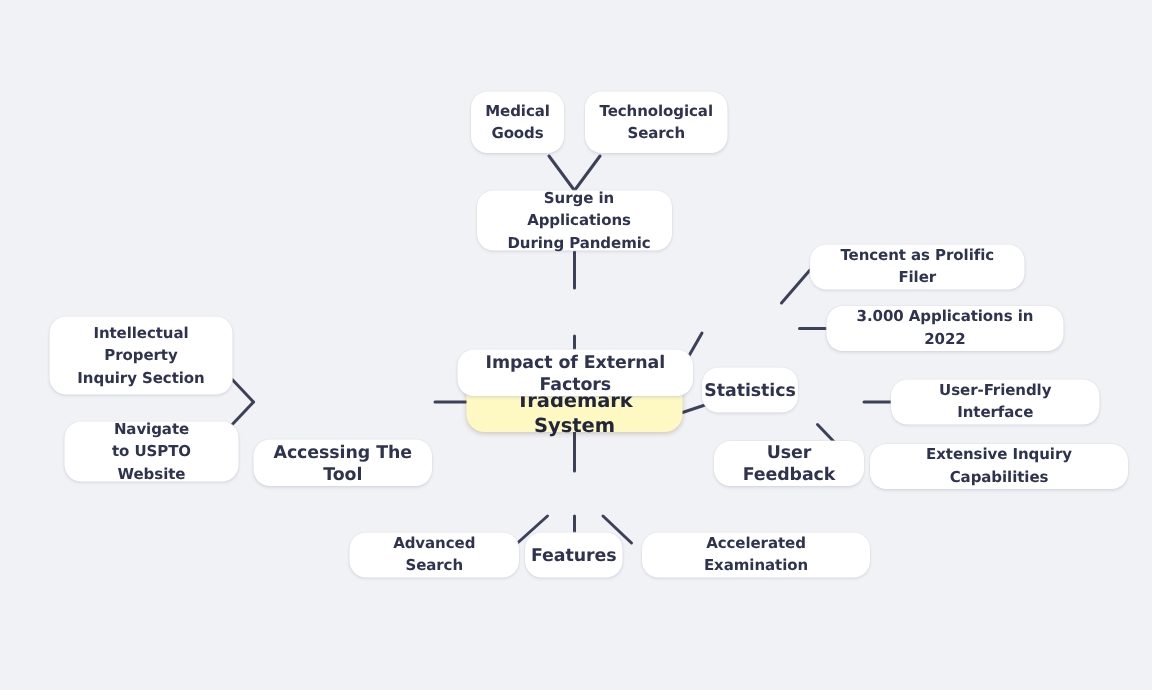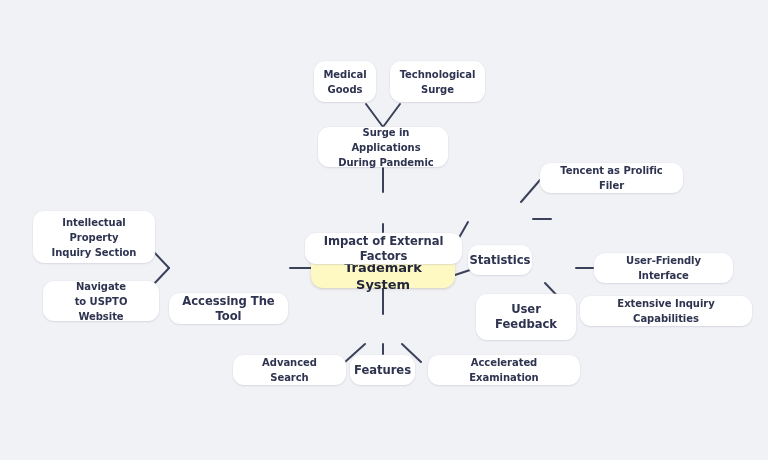--- a/index.html
+++ b/index.html
@@ -86,22 +86,23 @@
     <div class="node" style="left: 33px; top: 211px; width: 122px; height: 52px;">Intellectual Property
 Inquiry Section</div>
     <div class="node" style="left: 43px; top: 281px; width: 116px; height: 40px;">Navigate
 to USPTO Website</div>
     <div class="node tier1" style="left: 305px; top: 192px; width: 157px; height: 31px;">Impact of External Factors</div>
     <div class="node" style="left: 318px; top: 127px; width: 130px; height: 40px; padding-left: 16px;">Surge in Applications
 During Pandemic</div>
     <div class="node" style="left: 314px; top: 61px; width: 62px; height: 41px;">Medical
 Goods</div>
     <div class="node" style="left: 390px; top: 61px; width: 95px; height: 41px;">Technological
-Surge</div>
+Search</div>
     <div class="node tier1" style="left: 468px; top: 204px; width: 64px; height: 30px;">Statistics</div>
     <div class="node" style="left: 540px; top: 163px; width: 143px; height: 30px;">Tencent as Prolific Filer</div>
-    <div class="node tier1" style="left: 476px; top: 253px; width: 100px; height: 46px;">User Feedback</div>
+    <div class="node" style="left: 551px; top: 204px; width: 158px; height: 30px;">3.000 Applications in 2022</div>
+    <div class="node tier1" style="left: 476px; top: 253px; width: 100px; height: 30px;">User Feedback</div>
     <div class="node" style="left: 594px; top: 253px; width: 139px; height: 30px;">User-Friendly Interface</div>
     <div class="node" style="left: 580px; top: 296px; width: 172px; height: 30px;">Extensive Inquiry Capabilities</div>
     <div class="node tier1" style="left: 350px; top: 314px; width: 65px; height: 30px; text-align: right;">Features</div>
     <div class="node" style="left: 233px; top: 355px; width: 113px; height: 30px;">Advanced Search</div>
     <div class="node" style="left: 428px; top: 355px; width: 152px; height: 30px;">Accelerated Examination</div>
   </div>
 
 </body></html>

